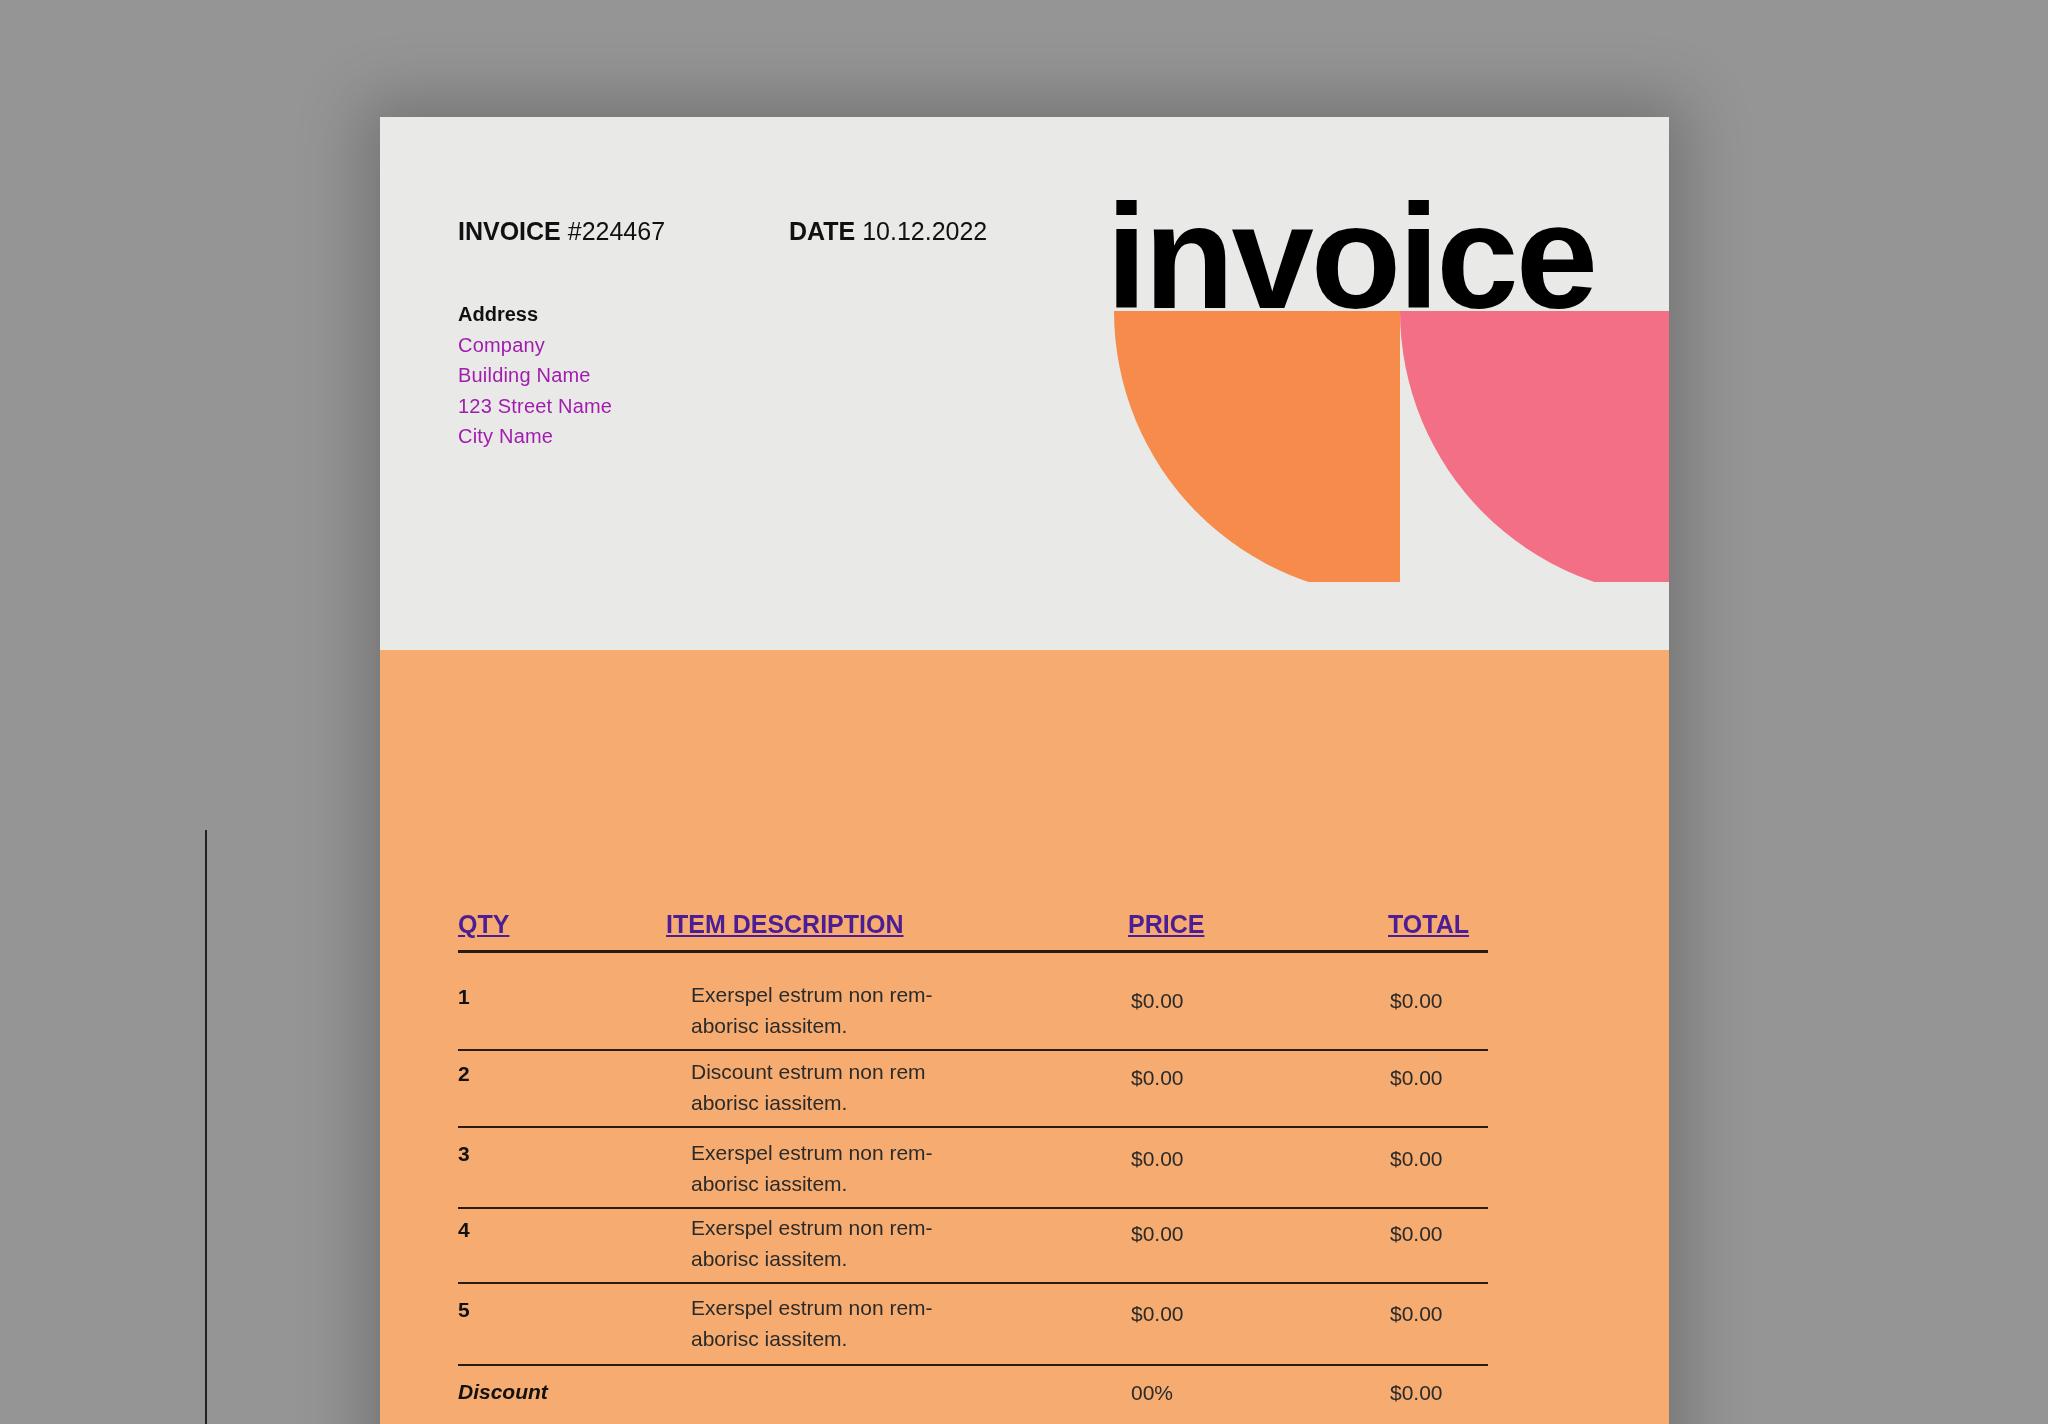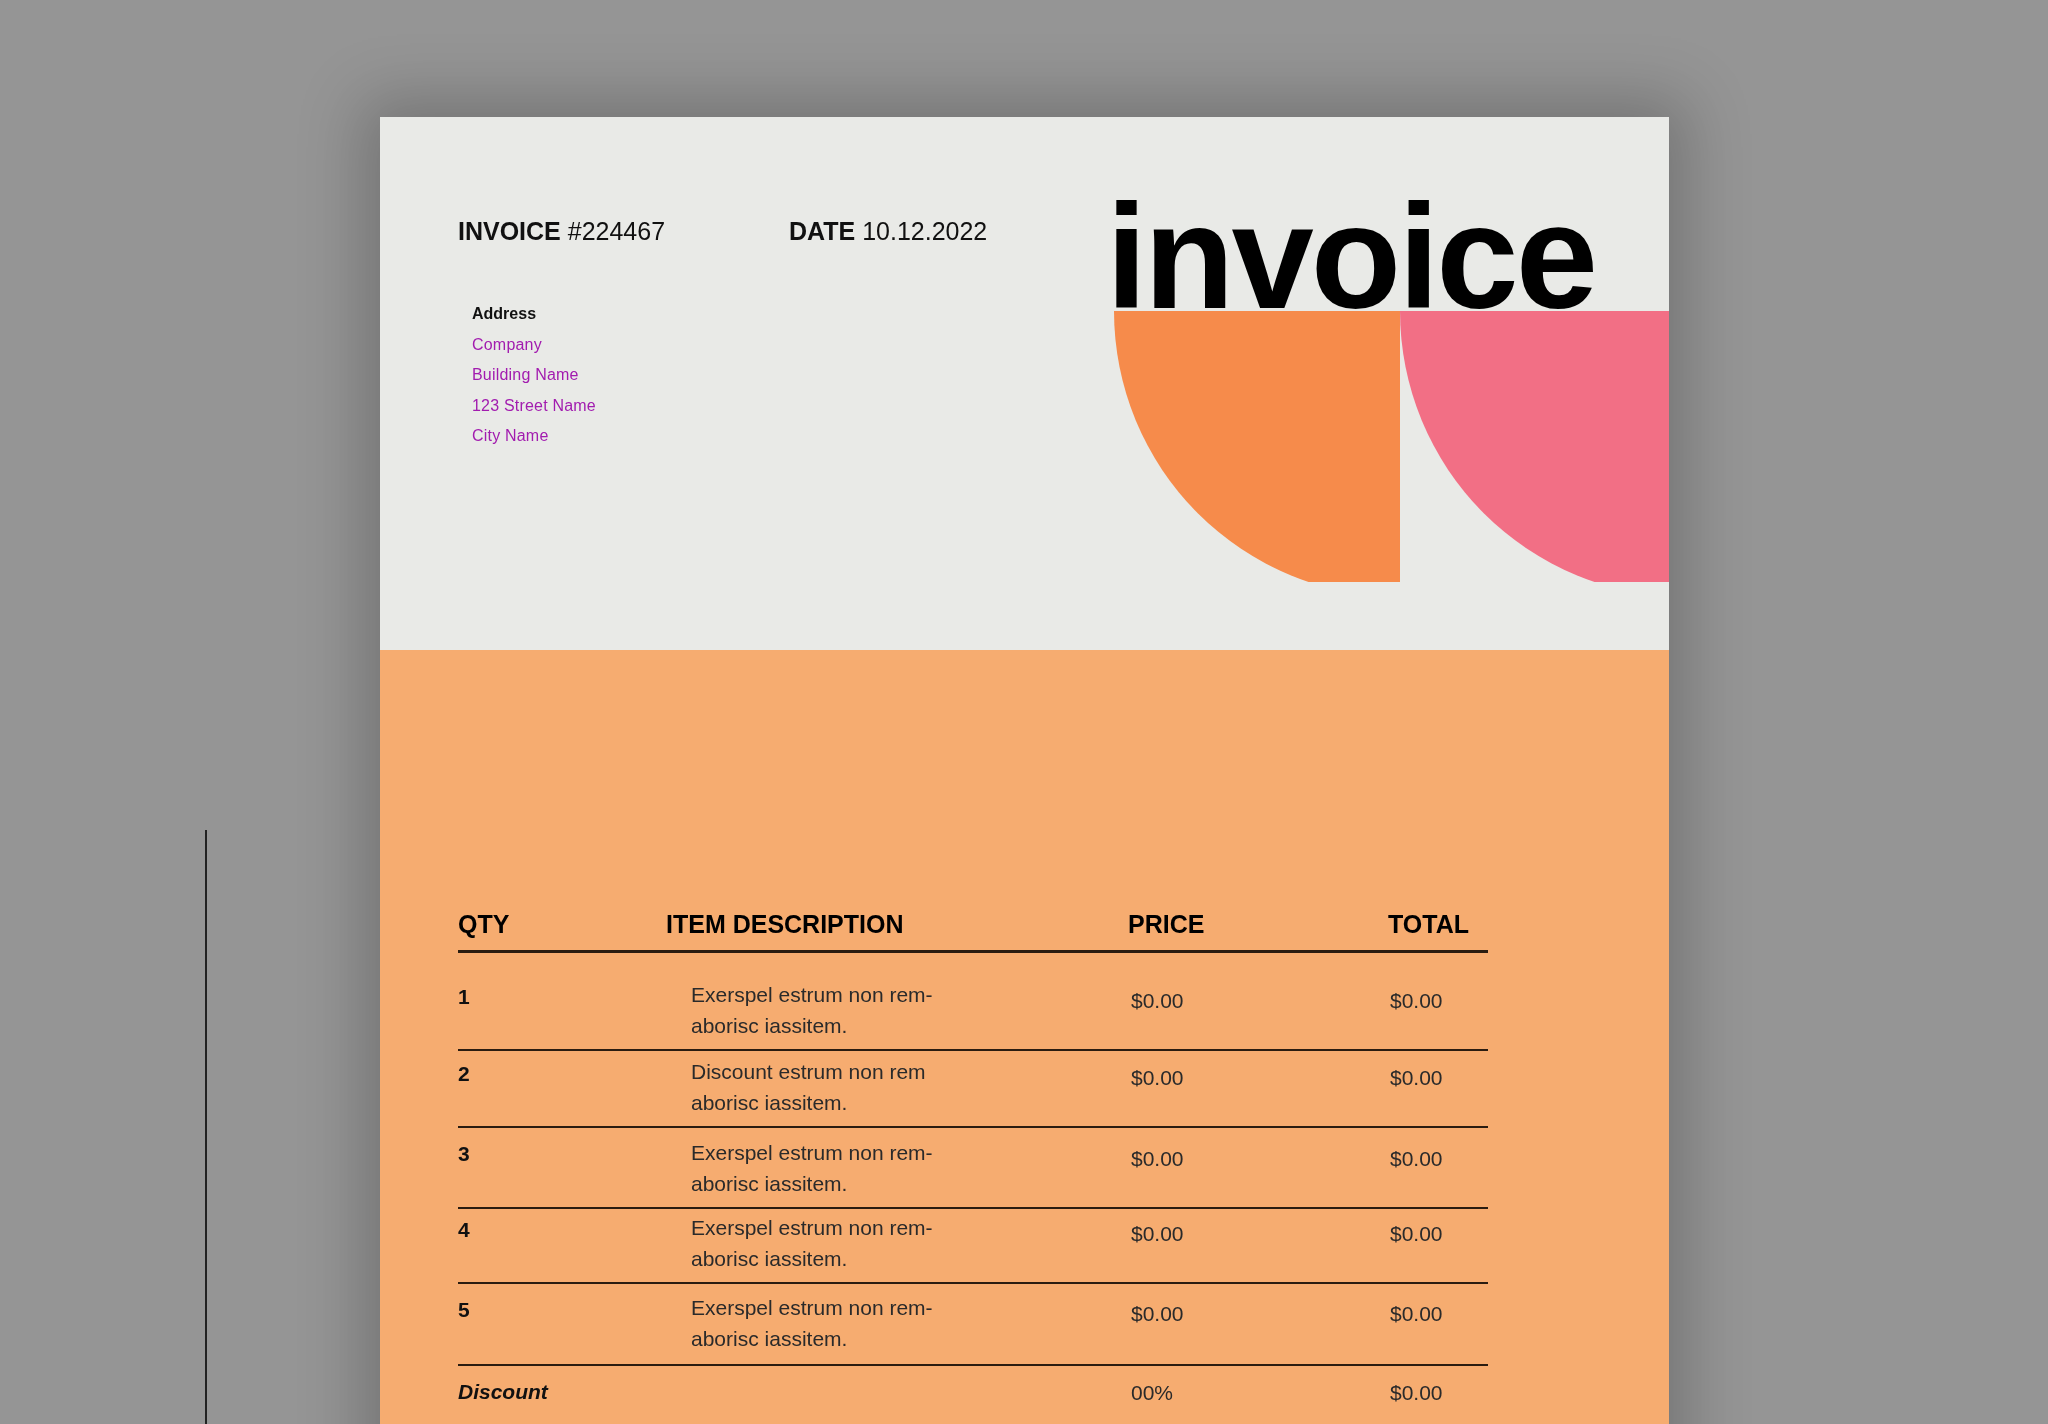--- a/index.html
+++ b/index.html
@@ -14,42 +14,42 @@
     box-shadow: 0 0 60px 18px rgba(0,0,0,0.22);
   }
   .header { position:absolute; left:0; top:0; width:1289px; height:465px; background:#e9eae7; overflow:hidden; }
   .body-section { position:absolute; left:0; top:533px; width:1289px; height:900px; background:#f6ac70; }
 
   .meta-line { position:absolute; top:100px; font-size:25px; color:#111; white-space:nowrap; }
   .meta-line b { font-weight:700; }
   .invoice-no { left:78px; }
   .date { left:409px; }
 
-  .block { position:absolute; left:92px; font-size:16px; line-height:30.5px; color:#222; }
+  .block { position:absolute; left:78px; font-size:20px; line-height:30.5px; color:#222; }
   .block .label { font-weight:700; color:#111; }
   .block .line { font-weight:400; color:#a21caf; letter-spacing:0.2px; }
   .address { top:182px; }
   .contact { top:364px; }
 
   .big-title {
     position:absolute; left:726px; top:140px; font-size:148px; font-weight:700; color:#000;
     letter-spacing:-3px; line-height:1; transform:translateY(-50%);
   }
 
   .shape-orange {
     position:absolute; left:734px; top:194px; width:286px; height:286px;
     background:#f68b4b; border-bottom-left-radius:286px;
   }
   .shape-pink {
     position:absolute; left:1020px; top:194px; width:286px; height:286px;
     background:#f26f85; border-bottom-left-radius:286px;
   }
 
   .vline { position:absolute; left:205px; top:830px; width:1.5px; height:600px; background:#222; }
-  .th { position:absolute; top:910px; font-size:25px; font-weight:700; color:#000000; white-space:nowrap; }
+  .th { position:absolute; top:910px; font-size:25px; font-weight:700; color:#4c1d95; white-space:nowrap;text-decoration:underline; }
   .th-qty { left:458px; }
   .th-desc { left:666px; }
   .th-price { left:1128px; }
   .th-total { left:1388px; }
   .hline { position:absolute; left:458px; width:1030px; background:#2a1c10; }
   .cell { position:absolute; font-size:21px; color:#2a2a2a; white-space:nowrap; }
   .cell.qty { left:458px; font-weight:700; color:#111; }
   .cell.desc { left:691px; line-height:30.5px; }
   .cell.price { left:1131px; }
   .cell.total { left:1390px; }

